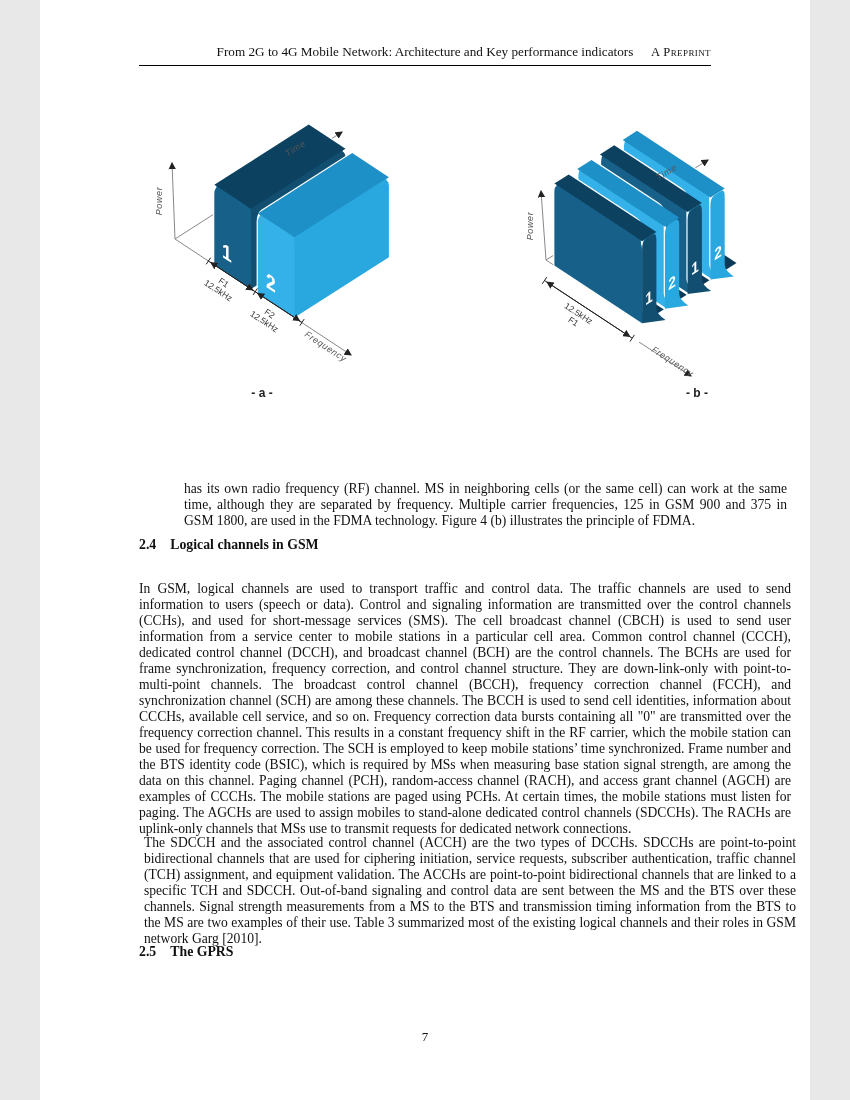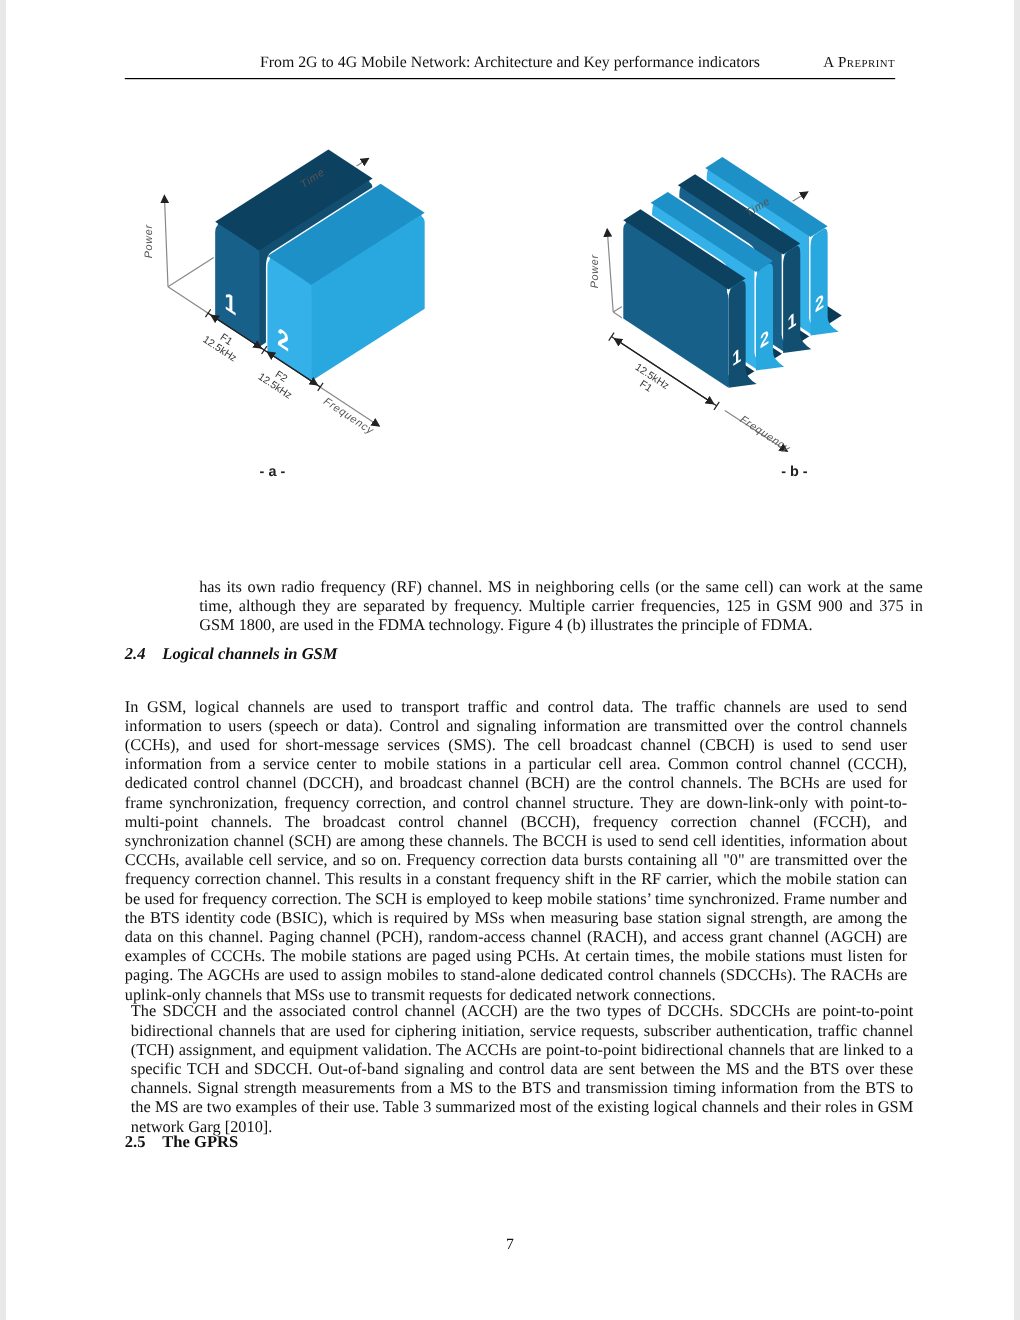--- a/index.html
+++ b/index.html
@@ -1,41 +1,41 @@
 <!DOCTYPE html>
 <html><head>
 <meta charset="utf-8">
 <style>
   html,body{margin:0;padding:0;background:#e8e8e8;}
   .page{
-    position:relative;width:840px;height:1100px;background:#ffffff;
+    position:relative;width:770px;height:1100px;background:#ffffff;
     margin:0 auto;font-family:"Liberation Serif","DejaVu Serif",serif;color:#111;
     overflow:hidden;
   }
   
   .header{position:absolute;left:99px;right:99px;top:44px;height:21px;border-bottom:1px solid #000;}
   .header-title{position:absolute;left:0;right:0;top:0;text-align:center;font-size:13.2px;}
   .header-tag{position:absolute;right:0;top:1px;font-size:12.6px;font-variant:small-caps;letter-spacing:.4px;text-align:right;}
   
   .fig-svg{position:absolute;}
   .fig-a{left:98px;top:113px;}
   .fig-b{left:453px;top:118px;}
   .sublabel{position:absolute;width:64px;text-align:center;top:386px;
     font-family:"Liberation Sans","DejaVu Sans",sans-serif;font-weight:bold;font-size:12px;color:#222;}
   .sublabel.a{left:190px;}
   .sublabel.b{left:625px;}
   .caption{position:absolute;left:99px;width:652px;top:428px;text-align:center;font-size:13.4px;}
   
   .para{position:absolute;font-size:13.6px;line-height:16px;text-align:justify;}
-  .p-intro{left:161px;width:603px;top:467px;}
+  .p-intro{left:144px;width:603px;top:467px;}
   .p-1{left:99px;width:652px;top:567px;}
   .p-2{left:104px;width:652px;top:821px;}
   .p-3{left:99px;width:652px;top:972px;}
   .heading{position:absolute;left:99px;font-size:13.8px;font-weight:bold;}
-  .h-24{top:537px;font-style:italic;}
+  .h-24{top:537px;}
   .h-25{top:944px;text-align:center;}
   .heading .num{margin-right:14px;}
   .pageno{position:absolute;left:0;right:0;top:1029px;text-align:center;font-size:13px;}
   
   .ax-label{font-family:"Liberation Sans","DejaVu Sans",sans-serif;font-size:9px;fill:#555;font-style:italic;letter-spacing:.6px;}
   .dim-label{font-family:"Liberation Sans","DejaVu Sans",sans-serif;font-size:8.6px;fill:#333;}
   .slot-num{font-family:"Liberation Sans","DejaVu Sans",sans-serif;font-weight:bold;fill:#fff;}
 </style>
 </head>
 <body>

